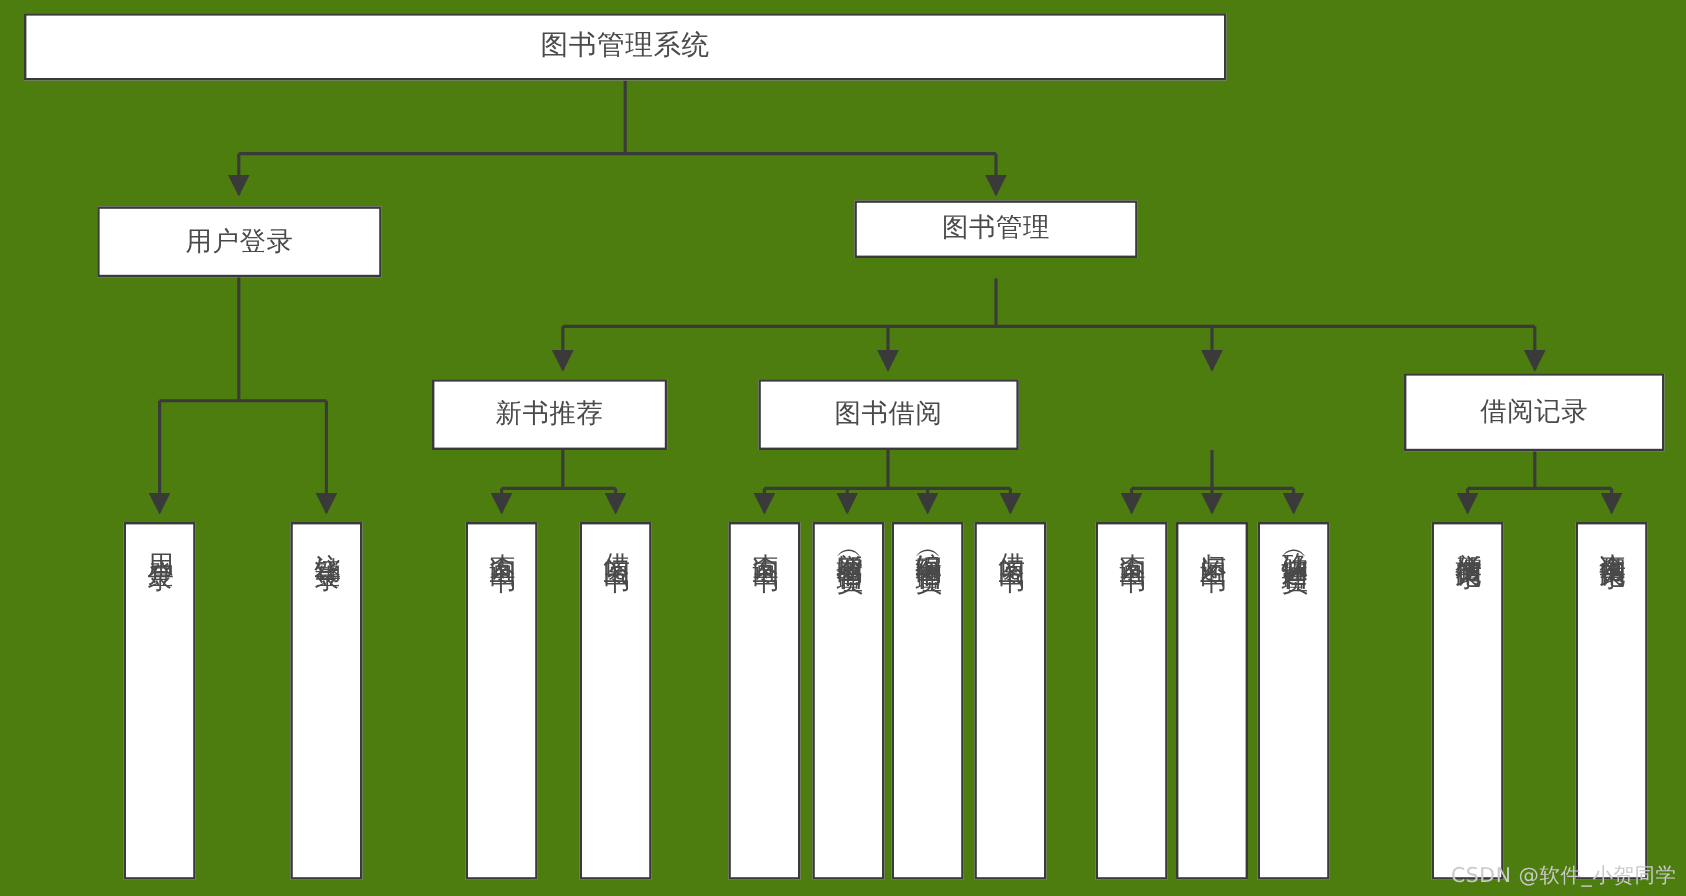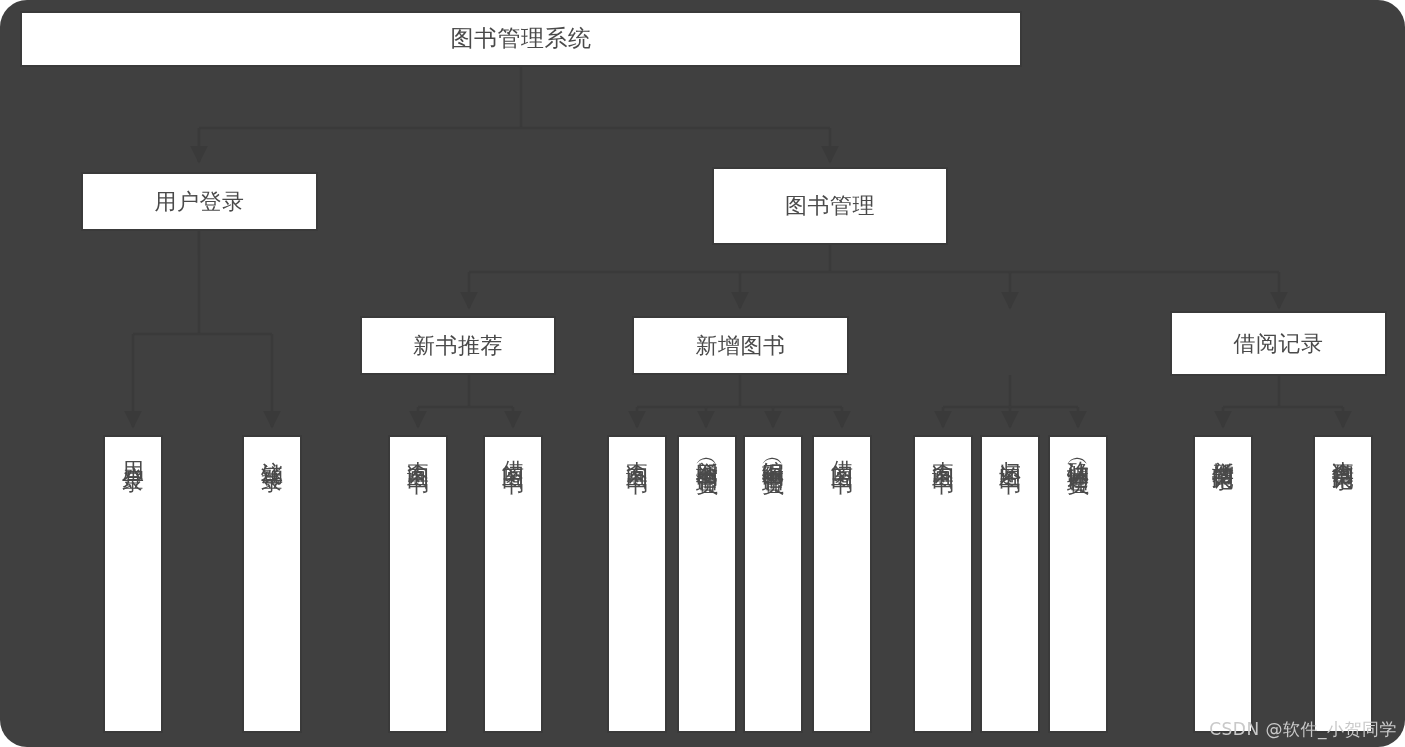--- a/index.html
+++ b/index.html
@@ -7,23 +7,22 @@
     padding: 0;
     background: #ffffff;
   }
   body {
     font-family: "DejaVu Sans", "Liberation Sans", sans-serif;
   }
   #canvas {
     position: relative;
     width: 1405px;
     height: 747px;
-    background: #404040;
+    background: #4d7c0f;
     overflow: hidden;
-    border-radius: 27px;
   }
   #wires {
     position: absolute;
     left: 0;
     top: 0;
     width: 1405px;
     height: 747px;
     pointer-events: none;
   }
   .node {
@@ -130,29 +129,29 @@
     </g>
   </svg>
 
   <div class="node h" id="node-root" style="left:20px; top:11px; width:1002px; height:56px;">
     <span class="label">图书管理系统</span>
   </div>
 
   <div class="node h" style="left:81px; top:172px; width:237px; height:59px;">
     <span class="label">用户登录</span>
   </div>
-  <div class="node h" style="left:712px; top:167px; width:236px; height:78px;">
+  <div class="node h" style="left:712px; top:167px; width:236px; height:48px;">
     <span class="label">图书管理</span>
   </div>
 
   <div class="node h" style="left:360px; top:316px; width:196px; height:59px;">
     <span class="label">新书推荐</span>
   </div>
   <div class="node h" style="left:632px; top:316px; width:217px; height:59px;">
-    <span class="label">新增图书</span>
+    <span class="label">图书借阅</span>
   </div>
   <div class="node h" style="left:1170px; top:311px; width:217px; height:65px;">
     <span class="label">借阅记录</span>
   </div>
 
   <div class="node v" style="left:103px; top:435px; width:60px; height:298px;">
     <span class="label">用户登录</span>
   </div>
   <div class="node v" style="left:242px; top:435px; width:60px; height:298px;">
     <span class="label">注销登录</span>

